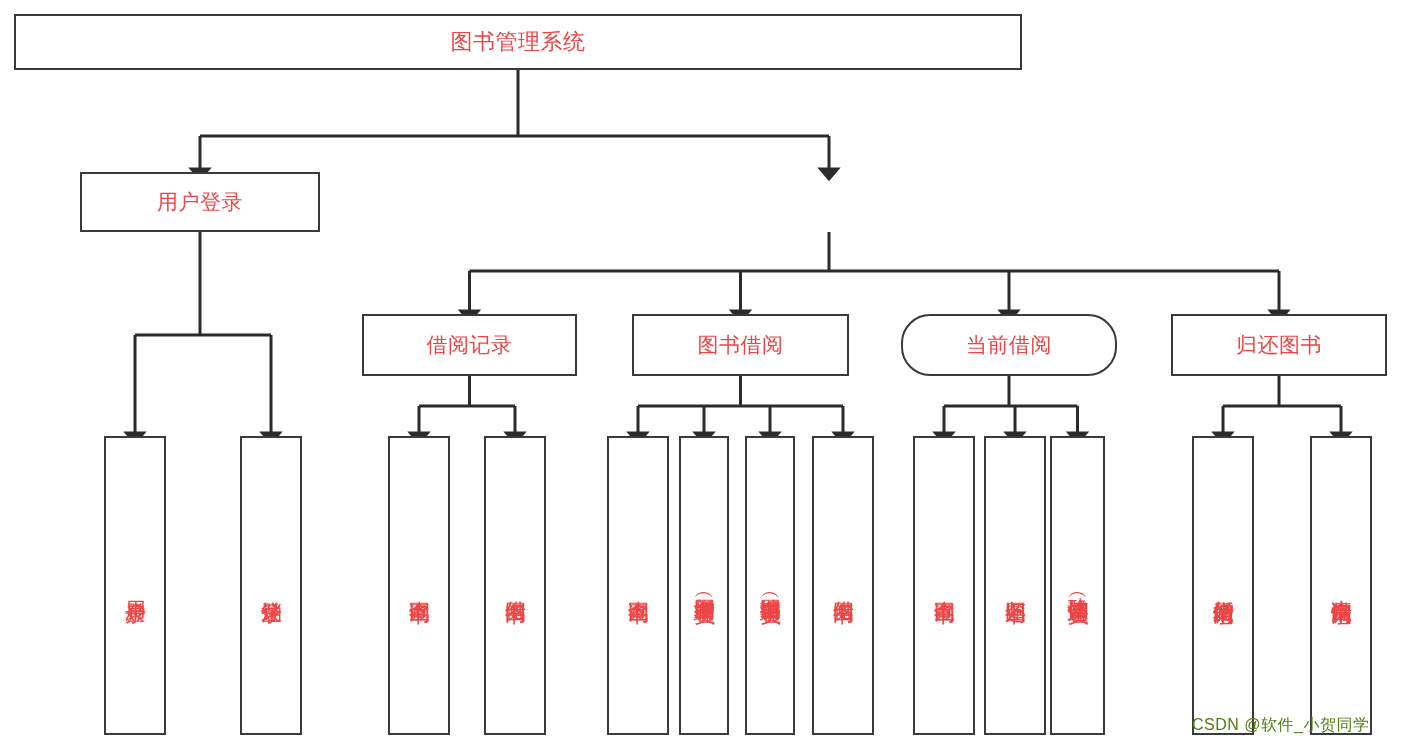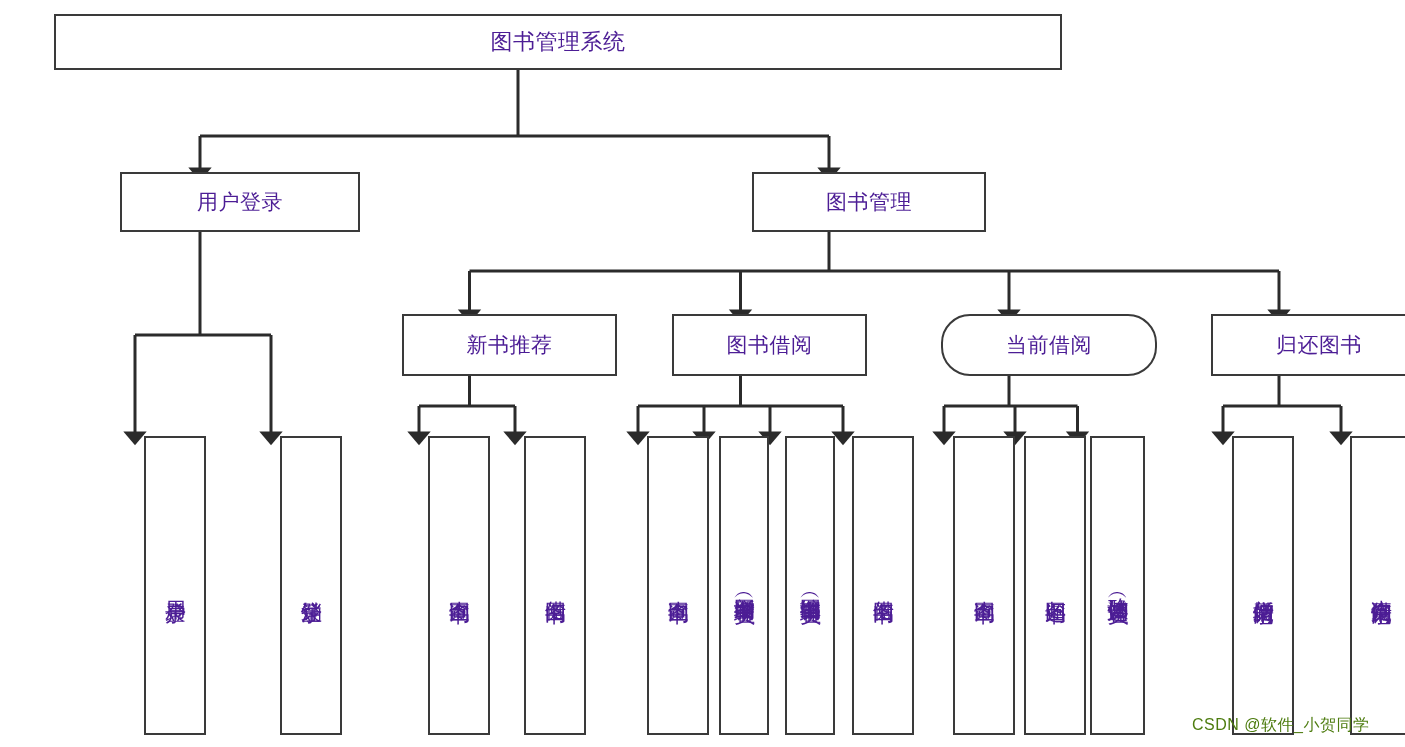--- a/index.html
+++ b/index.html
@@ -26,22 +26,21 @@
     pointer-events: none;
   }
   .node {
     position: absolute;
     box-sizing: border-box;
     background: #ffffff;
     border: 2.5px solid #3a3a3a;
     display: flex;
     align-items: center;
     justify-content: center;
-    color: #4c1d95;
-    margin-left: 40px;
+    color: #ef4444;
   }
   .node.horizontal {
     font-size: 21px;
     line-height: 1.1;
     letter-spacing: 0.5px;
     white-space: nowrap;
   }
   .node.root {
     font-size: 22px;
   }
@@ -114,28 +113,25 @@
       </g>
   </svg>
 
   <div class="node root horizontal" id="n-root" style="left: 14px; top: 14px; width: 1008px; height: 56px;">
     <span class="label">图书管理系统</span>
   </div>
 
   <div class="node horizontal" id="n-l1_0" style="left: 80px; top: 172px; width: 240px; height: 60px;">
     <span class="label">用户登录</span>
   </div>
-  <div class="node horizontal" id="n-l1_1" style="left: 712px; top: 172px; width: 234px; height: 60px;">
-    <span class="label">图书管理</span>
-  </div>
 
   <div class="node horizontal" id="n-l2_0" style="left: 362px; top: 314px; width: 215px; height: 62px;">
-    <span class="label">新书推荐</span>
+    <span class="label">借阅记录</span>
   </div>
-  <div class="node horizontal" id="n-l2_1" style="left: 632px; top: 314px; width: 195px; height: 62px;">
+  <div class="node horizontal" id="n-l2_1" style="left: 632px; top: 314px; width: 217px; height: 62px;">
     <span class="label">图书借阅</span>
   </div>
   <div class="node horizontal" id="n-l2_2" style="left: 901px; top: 314px; width: 216px; height: 62px; border-radius: 29px;">
     <span class="label">当前借阅</span>
   </div>
   <div class="node horizontal" id="n-l2_3" style="left: 1171px; top: 314px; width: 216px; height: 62px;">
     <span class="label">归还图书</span>
   </div>
 
   <div class="node vertical" id="n-leaf_0" style="left: 104px; top: 436px; width: 62px; height: 299px;">

